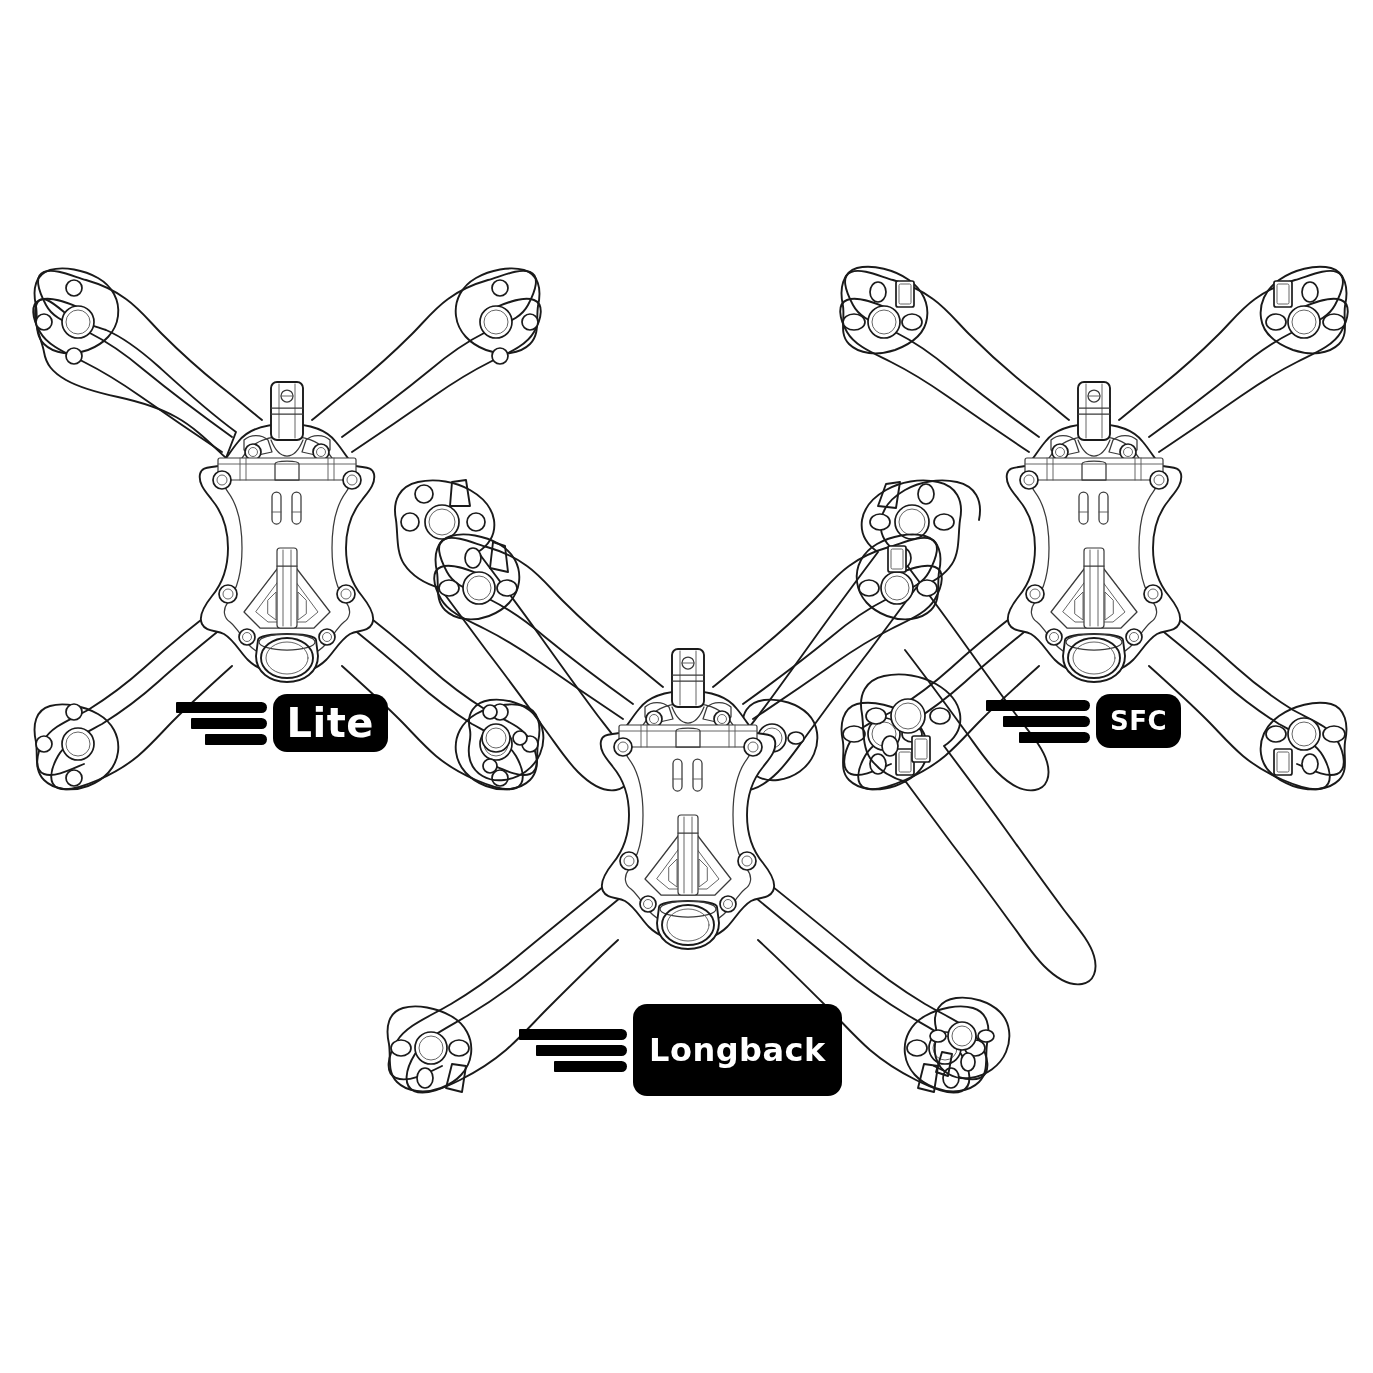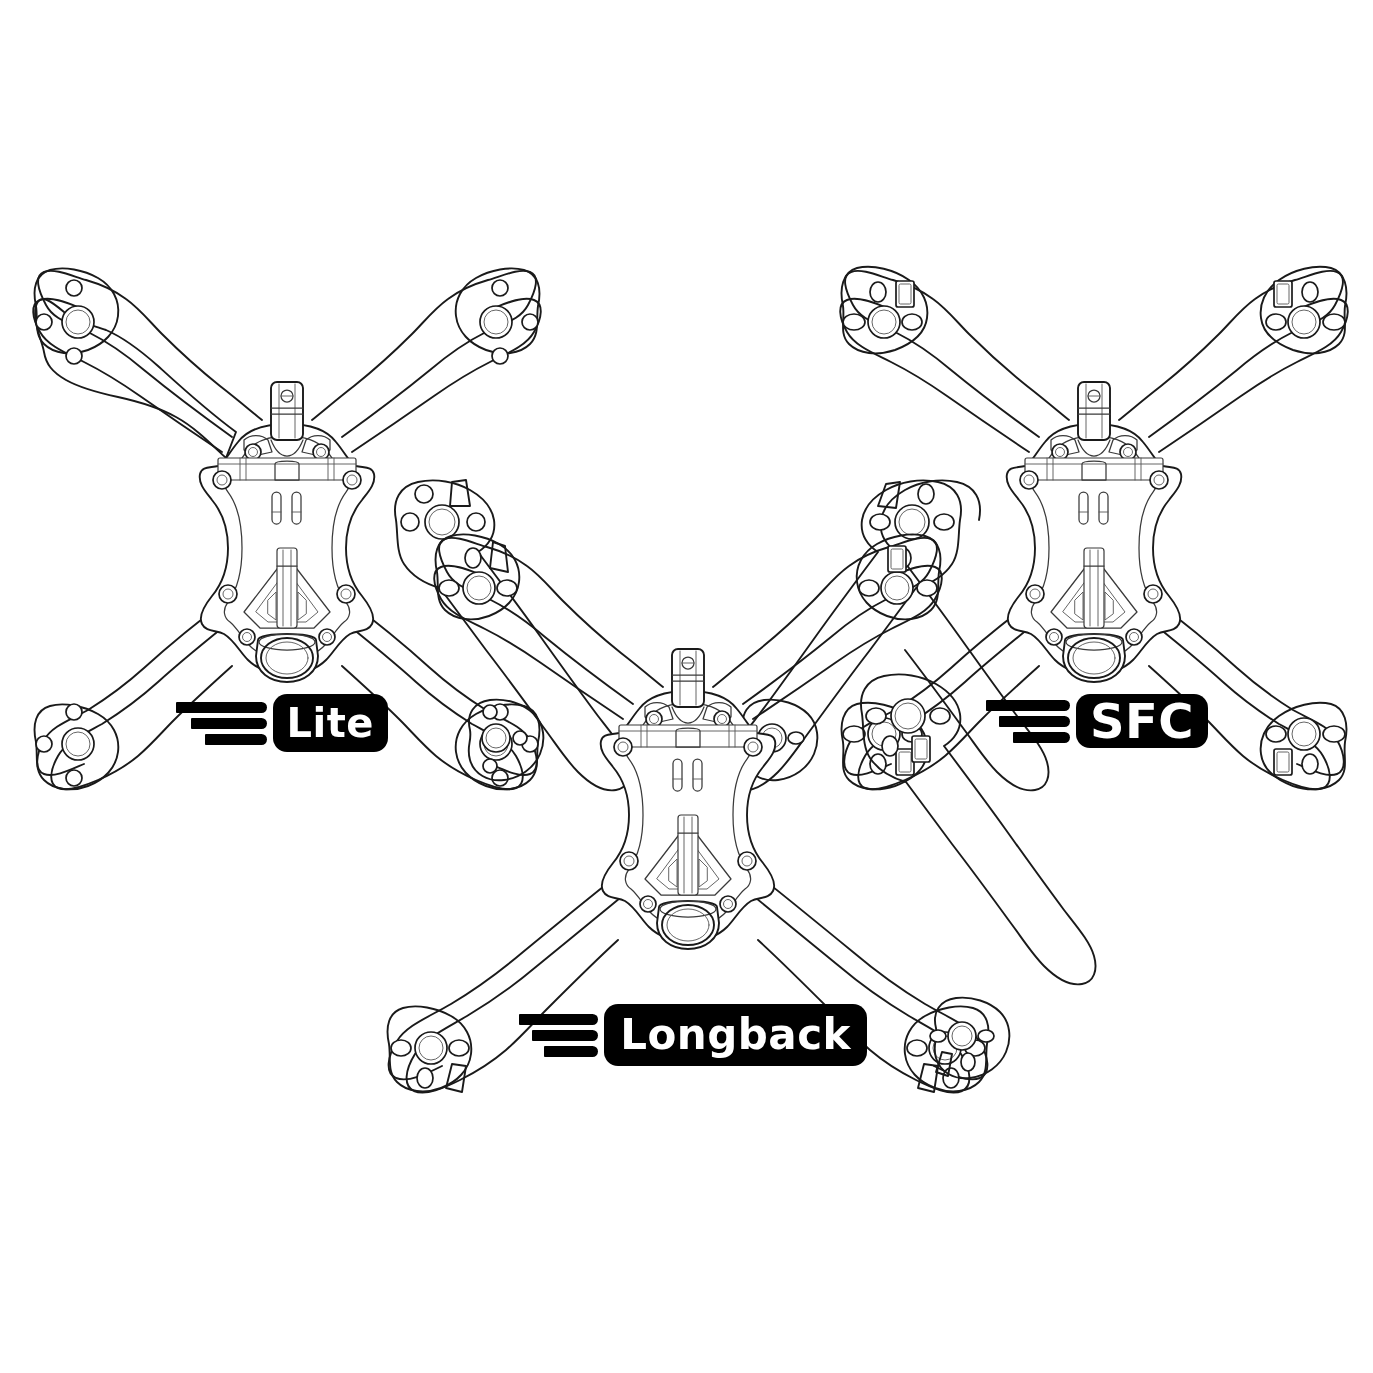--- a/index.html
+++ b/index.html
@@ -38,25 +38,25 @@
     font-weight:700;
     letter-spacing:0.5px;
     line-height:1;
   }
   #badge-lite{left:176px;top:694px;width:212px;}
   #badge-lite .badge-wings{width:104px;}
   #badge-lite .badge-pill{height:58px;padding:0 14px;font-size:40px;}
 
   #badge-sfc{left:986px;top:694px;width:222px;}
   #badge-sfc .badge-wings{width:104px;}
-  #badge-sfc .badge-pill{height:54px;padding:0 14px;font-size:48px;}
+  #badge-sfc .badge-pill{height:54px;padding:0 14px;font-size:26px;}
 
   #badge-longback{left:519px;top:1004px;width:348px;}
   #badge-longback .badge-wings{width:108px;}
-  #badge-longback .badge-pill{height:62px;padding:0 16px;font-size:42px;}
+  #badge-longback .badge-pill{height:76px;padding:8px 16px;font-size:32px;}
 </style>
 </head>
 <body style="background: rgb(255, 255, 255);">
 
 <div id="stage">
 
   <svg class="frame-svg" viewBox="0 0 1373 1373">
     <g>
 
       <path class="ln" d="M236 432 C206 410 180 386 158 366 C140 350 120 336 106 330

